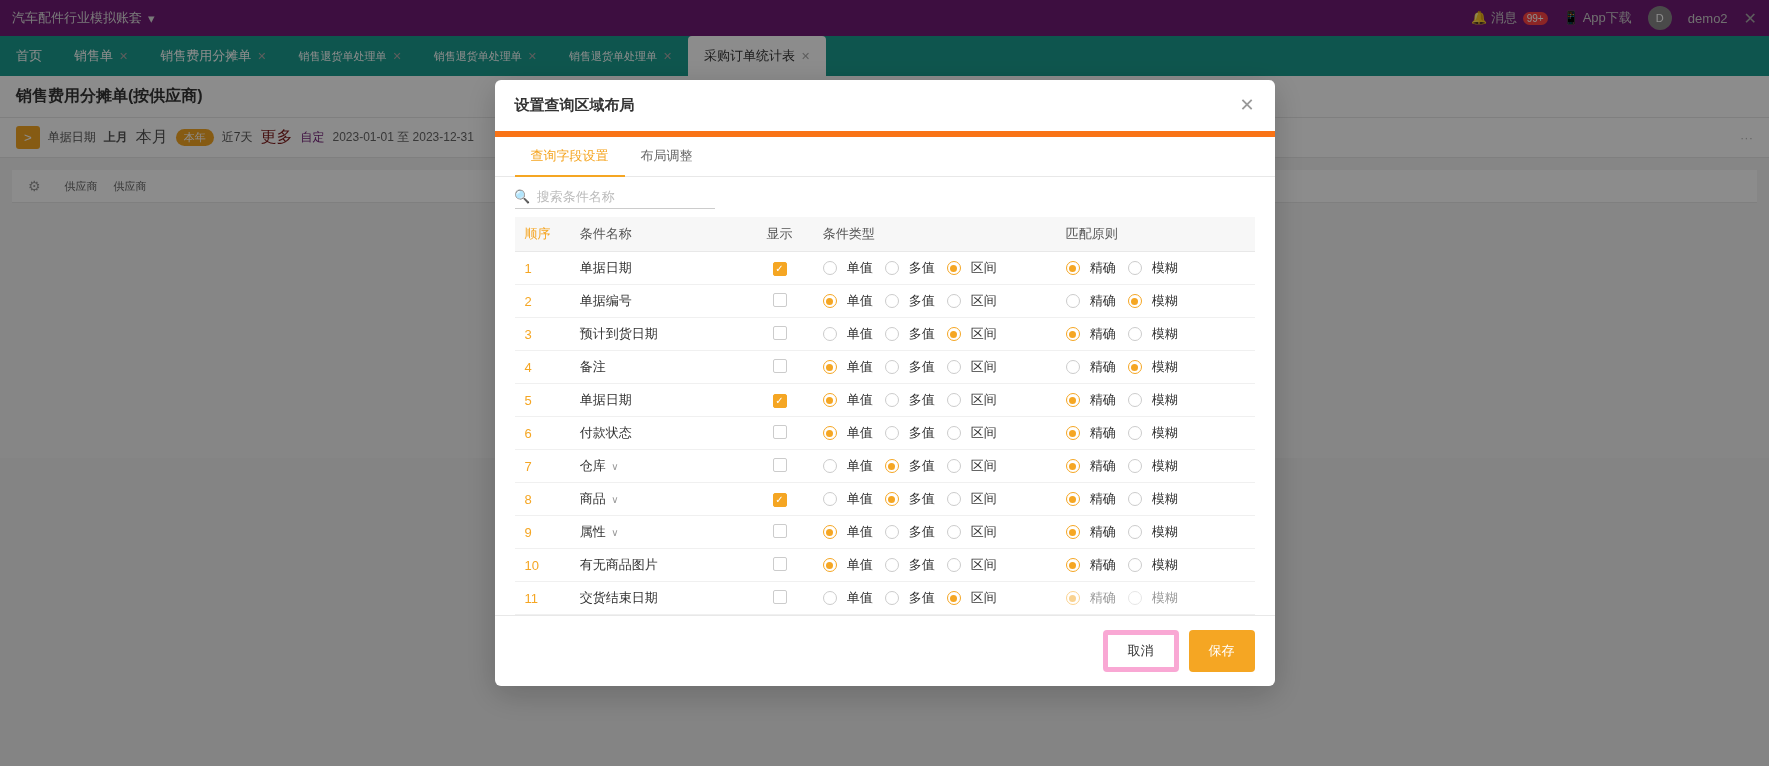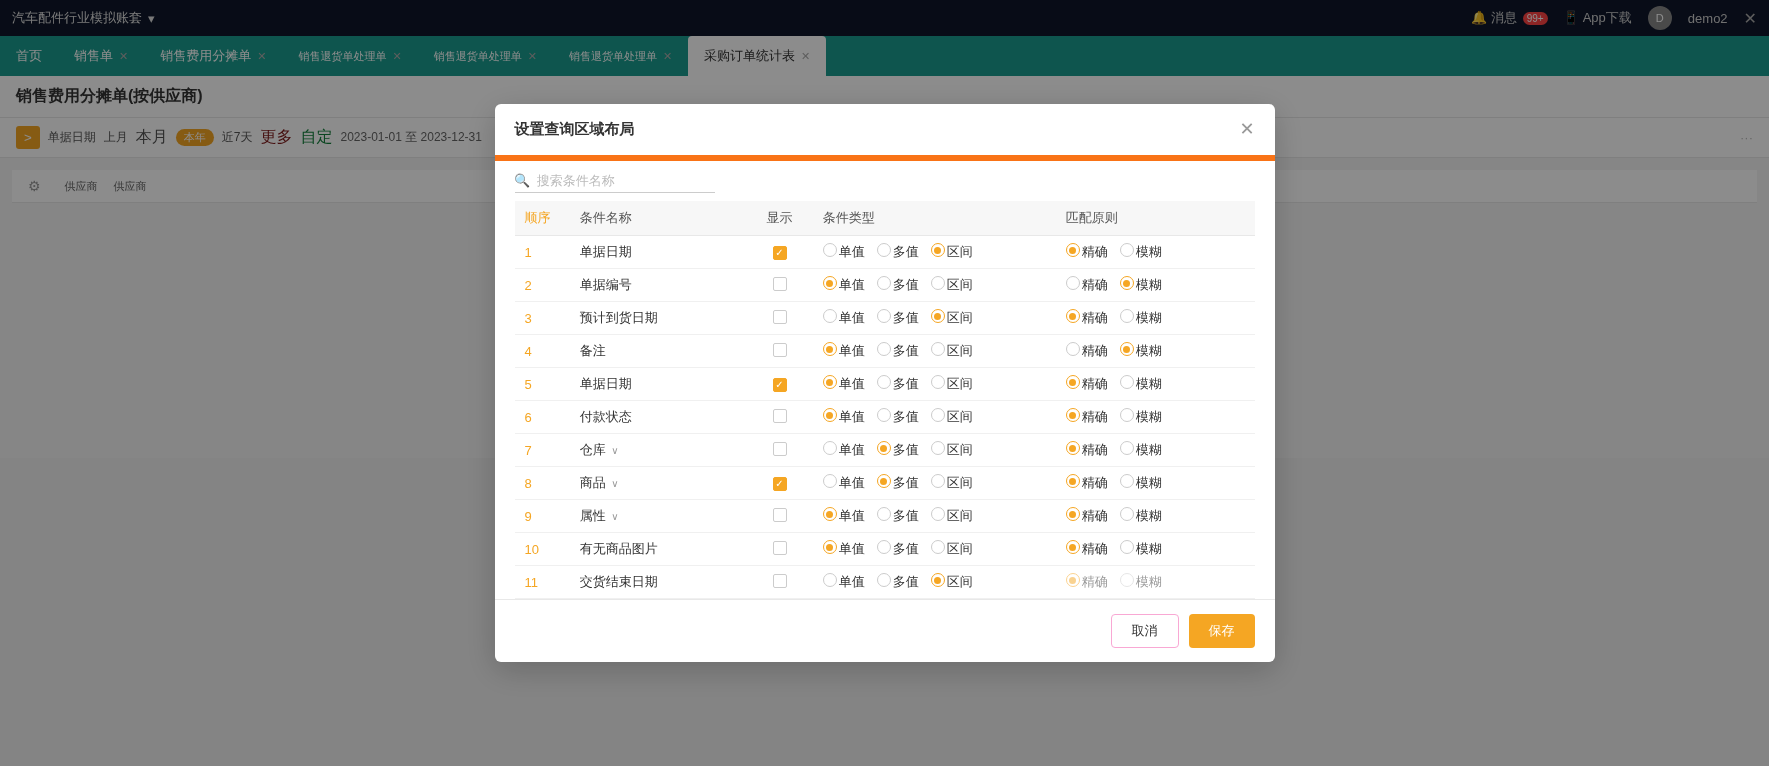--- a/index.html
+++ b/index.html
@@ -1,21 +1,21 @@
 <!DOCTYPE html>
 <html><head>
   <meta charset="utf-8">
   <style>
     * { box-sizing: border-box; margin: 0; padding: 0; }
     body { font-family: 'Microsoft YaHei', Arial, sans-serif; font-size: 13px; background: #f0f0f0; overflow: hidden; }
 
     
     .top-bar {
       height: 36px;
-      background: #0f172a;
+      background: #701a75;
       display: flex;
       align-items: center;
       justify-content: space-between;
       padding: 0 12px;
       color: #ccc;
     }
     .top-bar-left { font-size: 13px; color: #ddd; display: flex; align-items: center; gap: 6px; }
     .top-bar-right { display: flex; align-items: center; gap: 16px; font-size: 13px; color: #ccc; }
     .top-bar-right .badge { background: #f44; color: #fff; border-radius: 8px; font-size: 10px; padding: 1px 4px; margin-left: 2px; }
     .close-top { color: #aaa; font-size: 16px; cursor: pointer; }
@@ -158,42 +158,42 @@
     th { padding: 8px 10px; text-align: left; font-size: 13px; color: #555; font-weight: 500; border-bottom: 1px solid #e8e8e8; }
     td { padding: 7px 10px; font-size: 13px; color: #333; border-bottom: 1px solid #f0f0f0; vertical-align: middle; }
     .col-order { width: 50px; color: #f5a623; font-weight: 500; }
     .col-name { width: 160px; }
     .col-show { width: 60px; text-align: center; }
     .col-type { width: 220px; }
     .col-match { width: 180px; }
 
     
     .radio-group { display: flex; align-items: center; gap: 12px; }
-    .radio-item { display: flex; gap: 2px; cursor: pointer; white-space: nowrap; }
+    .radio-item { display: flex; align-items: center; gap: 10px; cursor: pointer; white-space: nowrap; }
     .radio-circle {
       width: 14px; height: 14px; border-radius: 50%; border: 1.5px solid #ccc;
       display: inline-flex; align-items: center; justify-content: center;
     }
     .radio-circle.checked { border-color: #f5a623; }
     .radio-circle.checked::after { content: ''; width: 7px; height: 7px; border-radius: 50%; background: #f5a623; display: block; }
     .checkbox-box {
       width: 14px; height: 14px; border: 1.5px solid #ccc; border-radius: 2px;
       display: inline-flex; align-items: center; justify-content: center;
     }
     .checkbox-box.checked { background: #f5a623; border-color: #f5a623; color: #fff; font-size: 10px; }
 
     
     .dialog-footer {
       padding: 14px 20px;
       border-top: 1px solid #e8e8e8;
       display: flex;
       justify-content: flex-end;
       gap: 10px;
     }
-    .btn-cancel { padding: 7px 20px; border: 1px solid #f9a8d4; border-radius: 4px; background: #fff; color: #333; cursor: pointer; font-size: 13px; }
+    .btn-cancel { padding: 7px 20px; border: 5px solid #f9a8d4; border-radius: 4px; background: #fff; color: #333; cursor: pointer; font-size: 13px; }
     .btn-save { padding: 7px 20px; border: none; border-radius: 4px; background: #f5a623; color: #fff; cursor: pointer; font-size: 13px; font-weight: 500; }
 
     .dropdown-arrow { font-size: 10px; color: #999; margin-left: 2px; }
 
     
     ::-webkit-scrollbar { width: 6px; }
     ::-webkit-scrollbar-thumb { background: #ccc; border-radius: 3px; }
   </style>
 </head>
 <body>
@@ -249,46 +249,54 @@
 
 <div class="page-header">
   <div class="page-title">销售费用分摊单(按供应商)</div>
 </div>
 
 <div class="filter-bar">
   <button class="filter-toggle">&gt;</button>
   <div class="filter-tag">
     <span>单据日期</span>
   </div>
-  <span style="cursor:pointer;font-size:12px;color:#555;">上月</span>
+  <span style="cursor:pointer;font-size:12px;color:#555;font-weight:bold;">上月</span>
   <span style="cursor:pointer;font-size:16px;color:#555;">本月</span>
   <span class="date-badge" style="cursor:pointer;">本年</span>
   <span style="cursor:pointer;font-size:12px;color:#555;">近7天</span>
   <span style="cursor:pointer;font-size:16px;color:#7f1d1d;">更多</span>
-  <span style="cursor:pointer;font-size:16px;color:#15803d;">自定</span>
+  <span style="cursor:pointer;font-size:12px;color:#701a75;">自定</span>
   <span class="date-text">2023-01-01 至 2023-12-31</span>
   <span style="color:#bbb;margin-left:auto;">···</span>
 </div>
 
 <div class="main-area">
   <div class="table-header">
     <span class="col-settings">⚙</span>
     <span class="col-header">供应商</span>
     <span class="col-header">供应商</span>
   </div>
 </div>
 
 <div class="overlay">
   <div class="dialog">
 
     <div class="dialog-header">
       <span class="dialog-title">设置查询区域布局</span>
       <button class="dialog-close">✕</button>
     </div>
 
+    <div class="dialog-tabs">
+      <div class="dialog-tab active">
+        <span>查询字段设置</span>
+      </div>
+      <div class="dialog-tab">
+        <span>布局调整</span>
+      </div>
+    </div>
 
     <div class="dialog-search">
       <div class="search-box">
         <span class="search-icon">🔍</span>
         <input class="search-input" type="text" placeholder="搜索条件名称" style="">
       </div>
     </div>
 
     <div class="dialog-table">
       <table>

